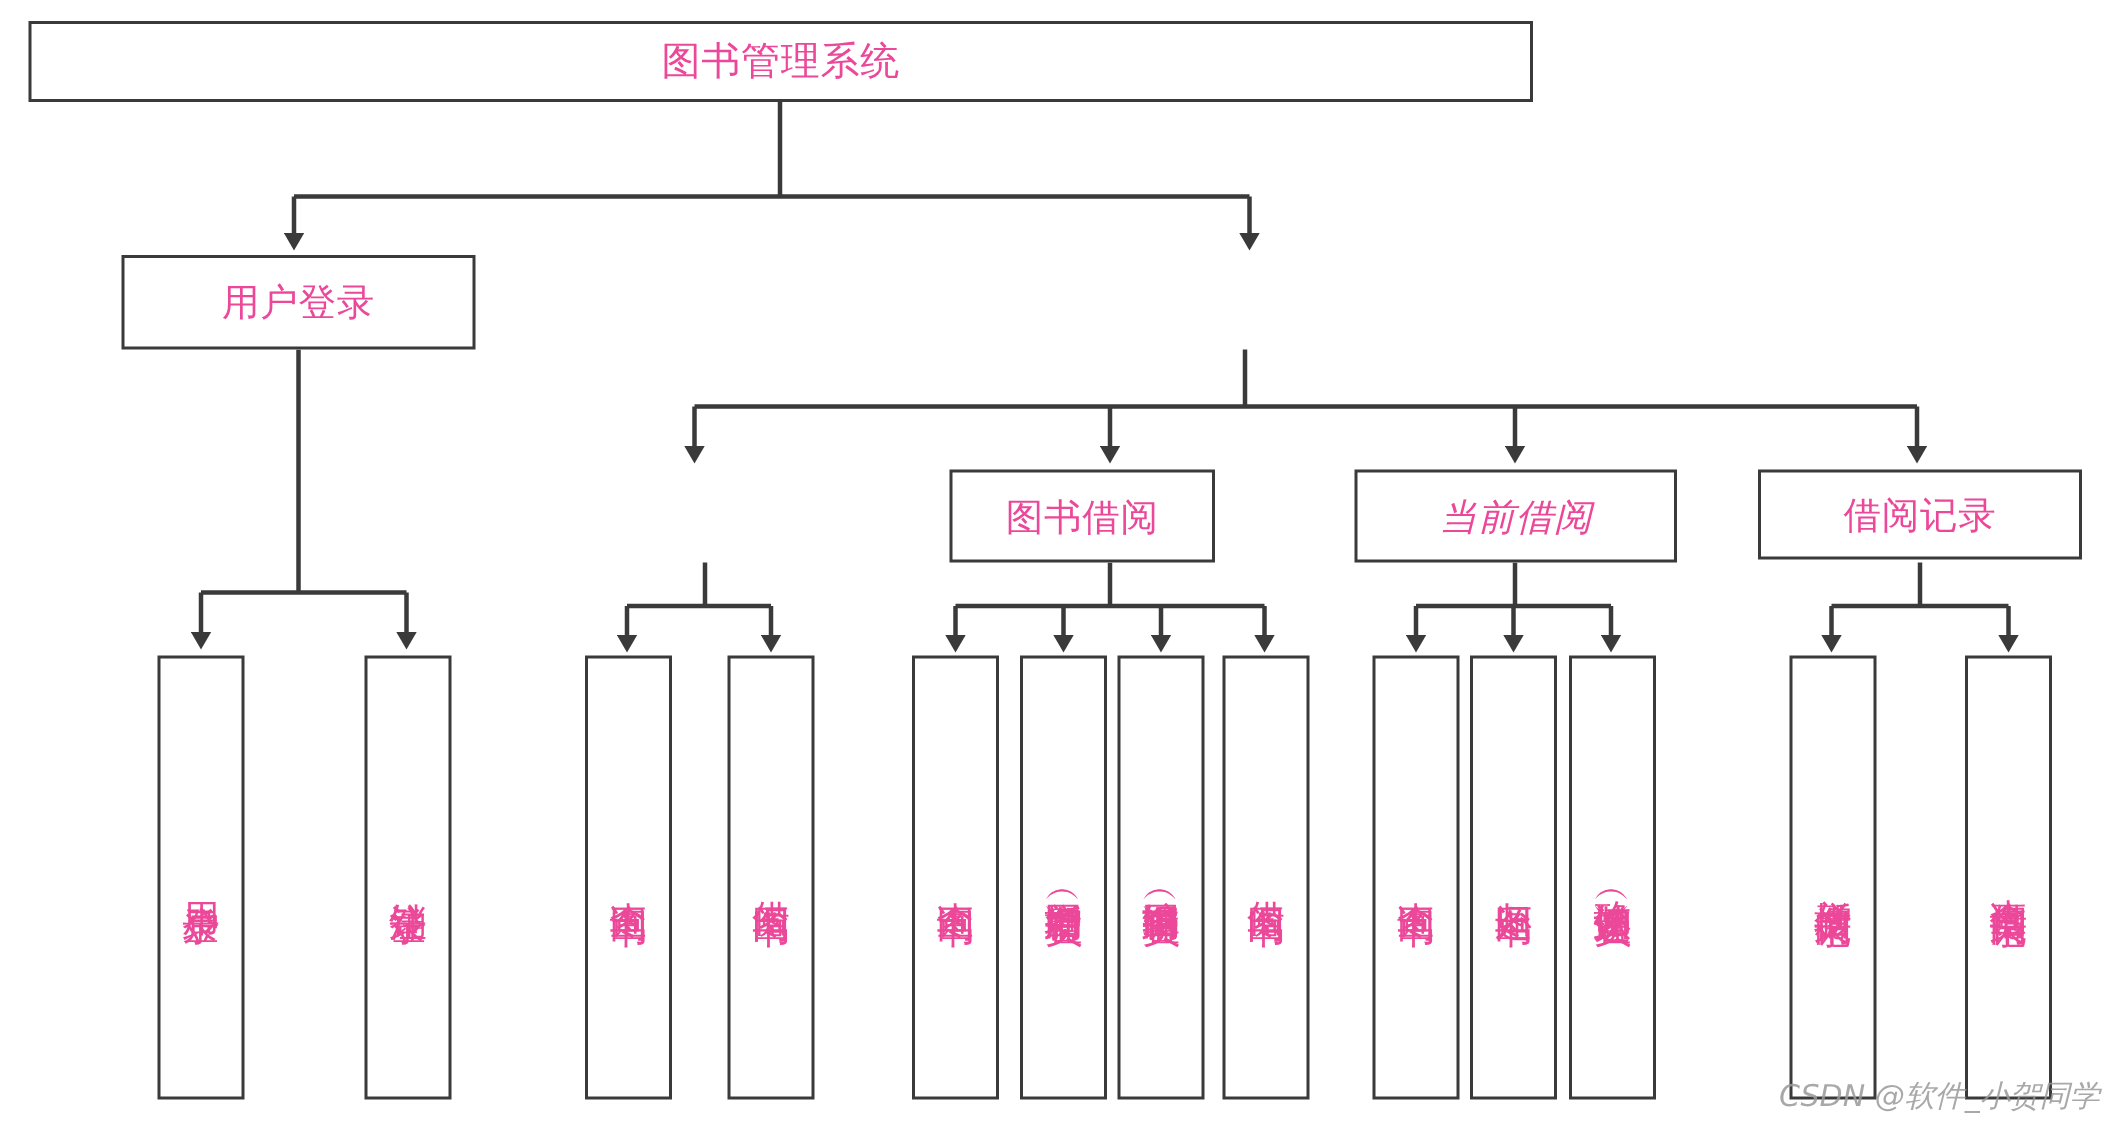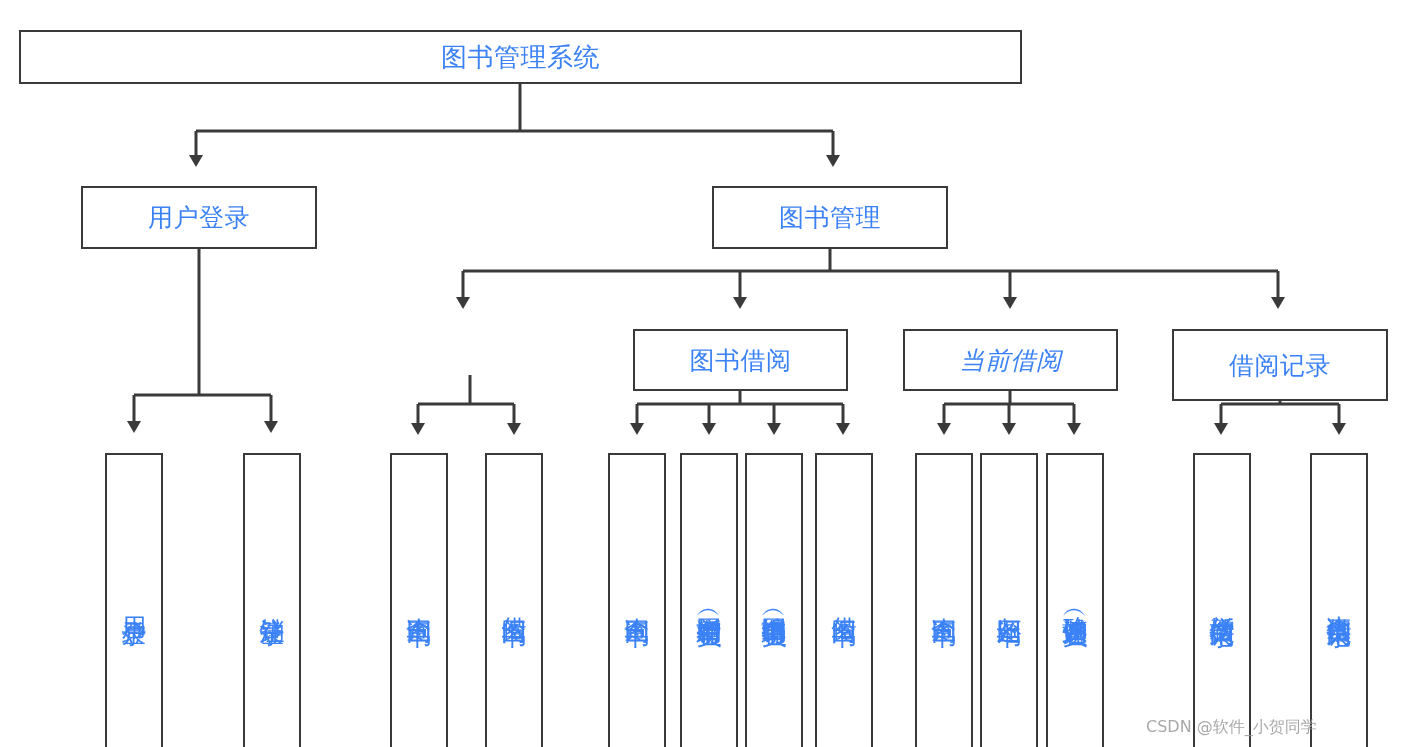--- a/index.html
+++ b/index.html
@@ -26,23 +26,22 @@
     pointer-events: none;
   }
   .node {
     position: absolute;
     box-sizing: border-box;
     background: #ffffff;
     border: 2.5px solid #3a3a3a;
     display: flex;
     align-items: center;
     justify-content: center;
-    color: #3b82f6;
+    color: #ec4899;
     z-index: 2;
-    margin-top: 16px;
   }
   .node .label {
     display: block;
     text-align: center;
     line-height: 1.16;
     letter-spacing: 0.5px;
   }
   
   .node.horiz .label {
     writing-mode: horizontal-tb;
@@ -62,28 +61,29 @@
     letter-spacing: 2px;
     max-height: 286px;
   }
   .node.vert.tall .label {
     font-size: 25px;
     letter-spacing: 1px;
     max-height: 292px;
   }
   .watermark {
     position: absolute;
-    left: 1146px;
+    left: 1186px;
     top: 717px;
-    font-size: 16px;
+    font-size: 20px;
     color: #9a9a9a;
     opacity: 0.85;
     white-space: nowrap;
     z-index: 5;
     font-family: "DejaVu Sans", "Liberation Sans", sans-serif;
+    font-style: italic;
   }
 </style>
 </head>
 <body>
 
 <div id="canvas">
 
   <svg id="wires" viewBox="0 0 1405 747">
     <defs>
       <marker id="arrow" markerWidth="12" markerHeight="14" refX="1" refY="7" orient="auto" markerUnits="userSpaceOnUse">
@@ -134,31 +134,28 @@
     </g>
   </svg>
 
   <div class="node horiz root" style="left:19px; top:14px; width:1003px; height:54px;">
     <span class="label">图书管理系统</span>
   </div>
 
   <div class="node horiz" style="left:81px; top:170px; width:236px; height:63px;">
     <span class="label">用户登录</span>
   </div>
-  <div class="node horiz" style="left:712px; top:170px; width:236px; height:63px;">
-    <span class="label">图书管理</span>
-  </div>
-
-  <div class="node horiz" style="left:633px; top:313px; width:215px; height:62px;">
+
+  <div class="node horiz" style="left:633px; top:313px; width:177px; height:62px;">
     <span class="label">图书借阅</span>
   </div>
   <div class="node horiz" style="left:903px; top:313px; width:215px; height:62px;font-style:italic;">
     <span class="label">当前借阅</span>
   </div>
-  <div class="node horiz" style="left:1172px; top:313px; width:216px; height:72px;">
+  <div class="node horiz" style="left:1172px; top:313px; width:216px; height:60px;">
     <span class="label">借阅记录</span>
   </div>
 
   <div class="node vert" style="left:105px; top:437px; width:58px; height:296px;">
     <span class="label">用户登录</span>
   </div>
   <div class="node vert" style="left:243px; top:437px; width:58px; height:296px;">
     <span class="label">注销登录</span>
   </div>
 

